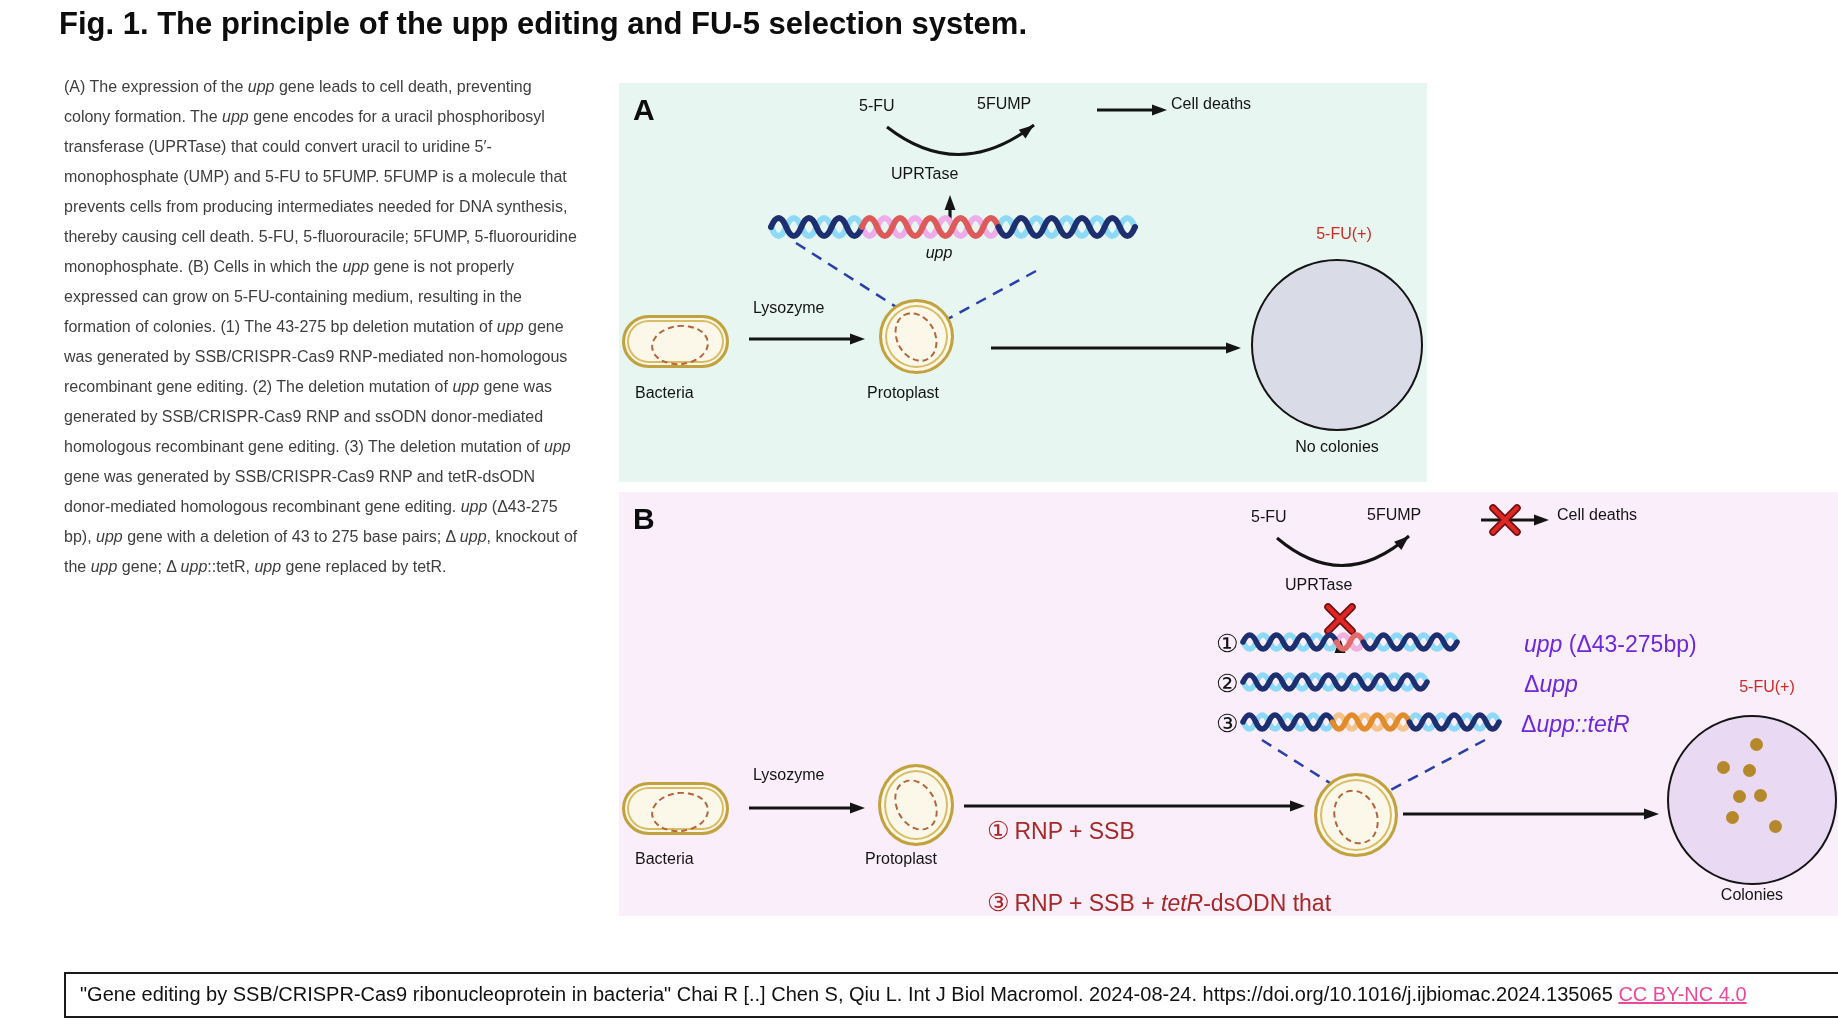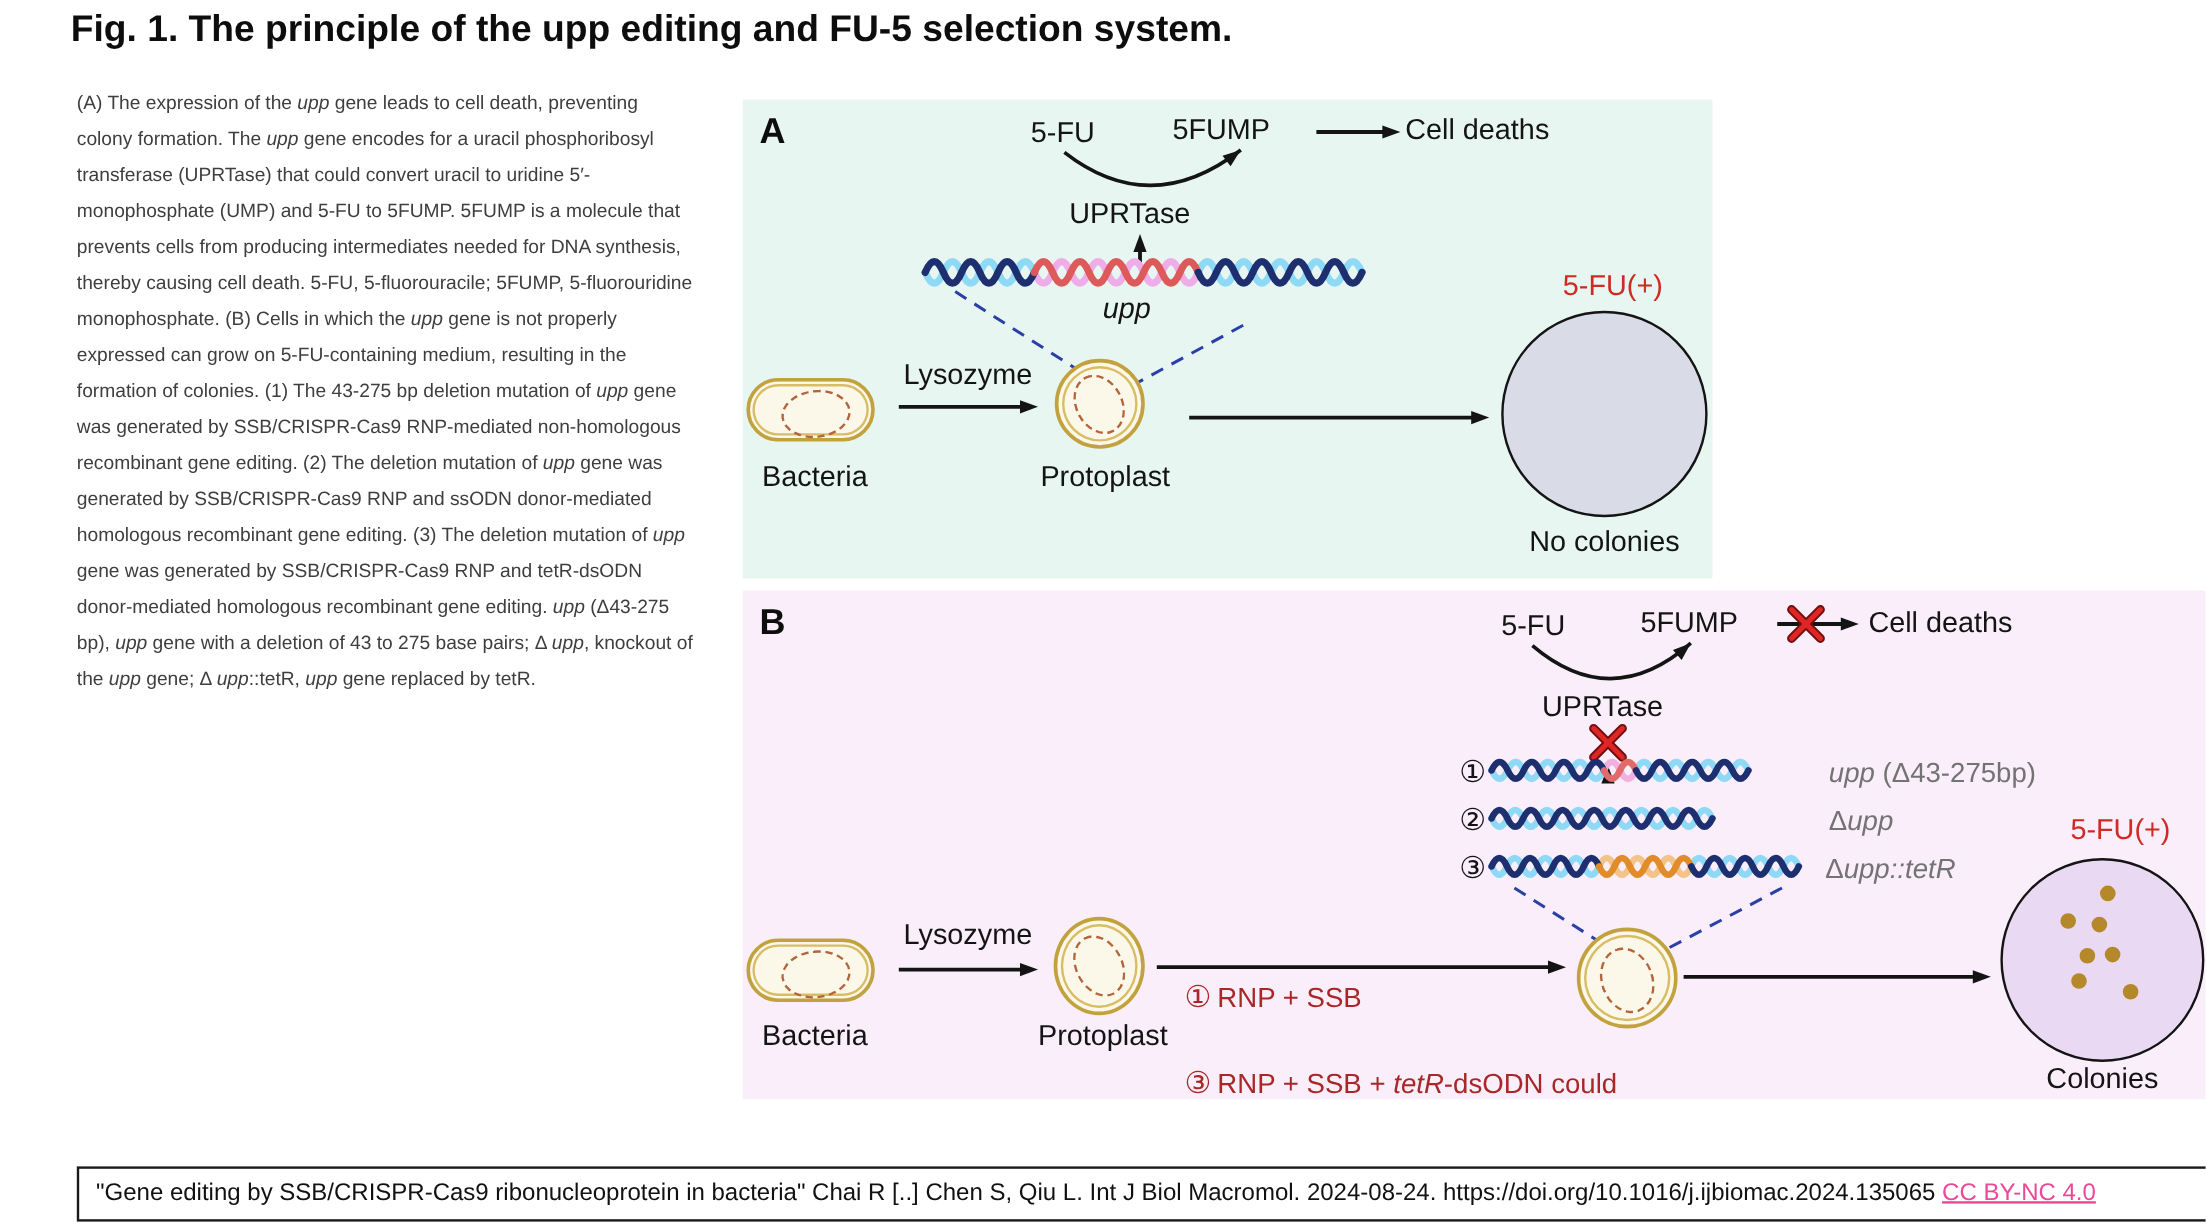--- a/index.html
+++ b/index.html
@@ -6,25 +6,25 @@
   .stage{position:relative;width:1838px;height:1024px;background:#ffffff;
          font-family:"Liberation Sans","DejaVu Sans",sans-serif;overflow:hidden;margin-left:34px;}
   .fig-title{position:absolute;left:25px;top:6px;font-size:31px;font-weight:bold;color:#0d0d0d;}
   .caption{position:absolute;left:30px;top:72px;width:514px;font-size:16px;line-height:30px;color:#3e3e3e;}
   .caption i{font-style:italic;}
   .panel{position:absolute;overflow:hidden;}
   .panel-a{left:585px;top:83px;width:808px;height:399px;background:#e7f6f0;}
   .panel-b{left:585px;top:492px;width:1227px;height:424px;background:#f9eefa;}
   .layer{position:absolute;left:0;top:0;}
   .plabel{position:absolute;left:14px;top:10px;font-size:30px;font-weight:bold;color:#0d0d0d;}
-  .t{position:absolute;font-size:24px;color:#141414;white-space:nowrap;}
+  .t{position:absolute;font-size:16px;color:#141414;white-space:nowrap;}
   .center{text-align:center;}
   .italic{font-style:italic;}
   .red{color:#cf2a23;}
-  .rowlab{position:absolute;font-size:23px;color:#737373;white-space:nowrap;}
+  .rowlab{position:absolute;font-size:23px;color:#6d28d9;white-space:nowrap;}
   .rowlab i{font-style:italic;}
   .cnum{position:absolute;font-size:25px;color:#141414;}
   .treat{position:absolute;font-size:23px;color:#a82828;white-space:nowrap;}
   .treat .cn{font-size:25px;margin-right:5px;}
   .treat i{font-style:italic;}
   .capsule{position:absolute;box-sizing:border-box;border:3px solid #c2a23e;border-radius:28px;
            background:#fcf8e9;box-shadow:inset 0 0 0 2px #fcf8e9, inset 0 0 0 4px #d8bd66;}
   .proto{position:absolute;box-sizing:border-box;border:3px solid #c2a23e;border-radius:50%;
          background:#fcf8e9;box-shadow:inset 0 0 0 3px #fcf8e9, inset 0 0 0 5px #d8bd66;}
   .plasmid{position:absolute;border:2.5px dashed #b5653c;border-radius:50%;}
@@ -160,21 +160,21 @@
 
     <div class="proto" style="left:259px;top:272px;width:76px;height:82px;">
       <div class="plasmid" style="left:15px;top:11px;width:36px;height:50px;transform:rotate(-28deg);"></div>
     </div>
     <div class="t" style="left:246px;top:358px;">Protoplast</div>
 
     <div class="treat" style="left:368px;top:324px;">
       <span class="cn">①</span><span><span>RNP + SSB</span></span>
     </div>
     <div class="treat" style="left:368px;top:396px;">
-      <span class="cn">③</span><span><span>RNP + SSB + </span><i>tetR</i><span>-dsODN could</span></span>
+      <span class="cn">③</span><span><span>RNP + SSB + </span><i>tetR</i><span>-dsODN that</span></span>
     </div>
 
     <div class="proto" style="left:695px;top:281px;width:84px;height:84px;">
       <div class="plasmid" style="left:17px;top:13px;width:40px;height:52px;transform:rotate(-20deg);"></div>
     </div>
 
     <div class="t red center" style="left:1083px;top:186px;width:130px;">5-FU(+)</div>
     <div class="dish dish-b" style="left:1048px;top:223px;width:170px;height:170px;">
       <div id="colonyDots">
           <span class="dot" style="left: 81px; top: 21px;"></span>

